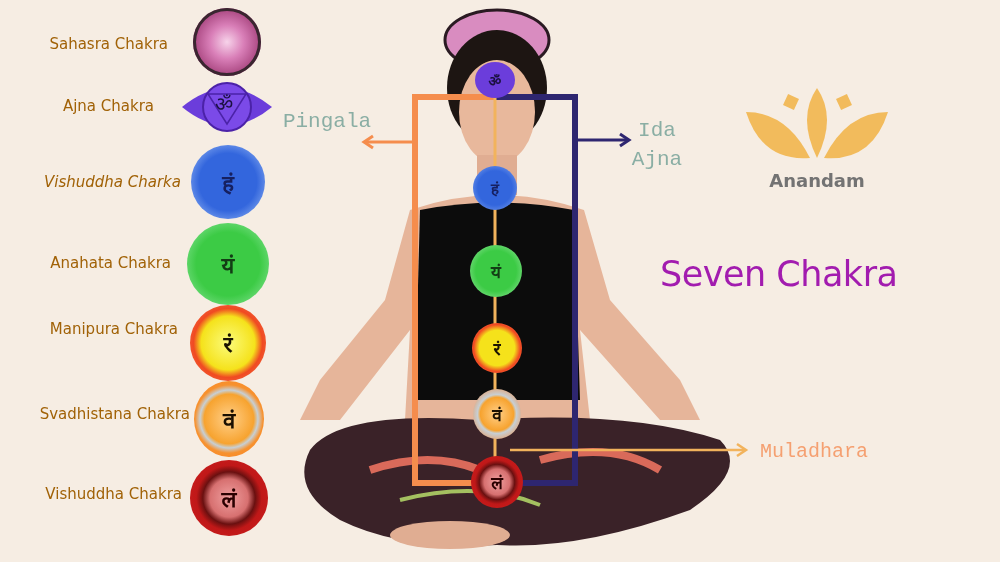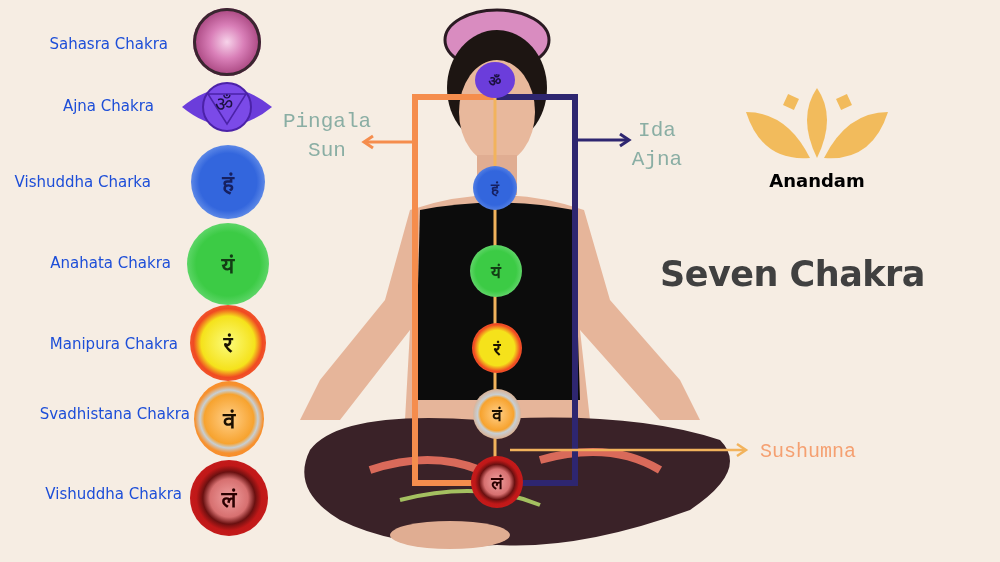--- a/index.html
+++ b/index.html
@@ -1,30 +1,30 @@
 <!DOCTYPE html>
 <html><head>
 <meta charset="utf-8">
 <style>
   html,body{margin:0;padding:0;}
   body{width:1000px;height:562px;overflow:hidden;background:#f6ede3;position:relative;font-family:"DejaVu Sans","Liberation Sans",sans-serif;}
   .abs{position:absolute;}
-  .label{position:absolute;color:#1d4ed8;font-size:15px;white-space:nowrap;text-align:right;}
+  .label{position:absolute;color:#a16207;font-size:15px;white-space:nowrap;text-align:right;}
   .chakra{position:absolute;border-radius:50%;display:flex;align-items:center;justify-content:center;font-size:22px;font-weight:bold;}
   .side-text{position:absolute;font-family:Liberation Mono, monospace;font-size:21px;color:#8aaea4;text-align:center;line-height:29px;}
 </style>
 </head>
 <body>
 
 <div>
   <div class="label" style="right:832px;top:35px;">Sahasra Chakra</div>
   <div class="label" style="right:846px;top:97px;">Ajna Chakra</div>
-  <div class="label" style="right:849px;top:173px;">Vishuddha Charka</div>
+  <div class="label" style="right:819px;top:173px;font-style:italic;">Vishuddha Charka</div>
   <div class="label" style="right:829px;top:254px;">Anahata Chakra</div>
-  <div class="label" style="right:822px;top:335px;">Manipura Chakra</div>
+  <div class="label" style="right:822px;top:320px;">Manipura Chakra</div>
   <div class="label" style="right:810px;top:405px;">Svadhistana Chakra</div>
   <div class="label" style="right:818px;top:485px;">Vishuddha Chakra</div>
 
   <div class="chakra" style="left:193px;top:8px;width:68px;height:68px;background:radial-gradient(circle,#f7d3ea 0%,#d97fb8 35%,#a8457f 70%,#3a1e2c 100%);box-shadow:0 0 0 3px #3a2630 inset;"></div>
 
   <div class="abs" style="left:180px;top:80px;width:94px;height:54px;">
     <svg width="94" height="54" viewBox="0 0 94 54">
       <path d="M2 27 Q47 -10 92 27 Q47 64 2 27Z" fill="#6b3ddb"></path>
       <circle cx="47" cy="27" r="24" fill="#7b4ae8" stroke="#4b22a8" stroke-width="2"></circle>
       <polygon points="28,14 66,14 47,44" fill="none" stroke="#4b22a8" stroke-width="1.5"></polygon>
@@ -106,33 +106,32 @@
     </div>
   <div class="chakra" style="left:473px;top:389px;width:48px;height:50px;background:radial-gradient(circle,#ffd08a 0%,#f7a32f 48%,#c7cfd4 56%,#fb7b1e 100%);color:#1a0f00;font-size:17px;">
       <span>वं</span>
     </div>
   <div class="chakra" style="left:471px;top:456px;width:52px;height:52px;background:radial-gradient(circle,#f0a0a0 0%,#d77070 35%,#6a1010 48%,#c01818 60%,#d02020 100%);color:#2a0000;font-size:17px;">
       <span>लं</span>
     </div>
 
   <div class="side-text" style="left:282px;top:107px;width:90px;">
     <div>Pingala</div>
-    <div>Sun</div>
   </div>
   <div class="side-text" style="left:622px;top:116px;width:70px;text-align:center;">
     <div>Ida</div>
     <div>Ajna</div>
   </div>
-  <div class="side-text" style="left:760px;top:437px;color:#f5a071;font-size:20px;">Sushumna</div>
+  <div class="side-text" style="left:760px;top:437px;color:#f5a071;font-size:20px;">Muladhara</div>
 </div>
 
 <div class="abs" style="left:742px;top:82px;width:150px;height:115px;">
   <svg width="150" height="90" viewBox="0 0 150 90">
     <path d="M75 6 Q95 35 75 76 Q55 35 75 6Z" fill="#f2bb5c"></path>
     <path d="M4 30 Q45 30 68 76 Q20 80 4 30Z" fill="#f2bb5c"></path>
     <path d="M146 30 Q105 30 82 76 Q130 80 146 30Z" fill="#f2bb5c"></path>
     <rect x="43" y="14" width="12" height="12" transform="rotate(25 49 20)" fill="#f2bb5c"></rect>
     <rect x="96" y="14" width="12" height="12" transform="rotate(-25 102 20)" fill="#f2bb5c"></rect>
   </svg>
-  <div style="position:absolute;left:0;top:88px;width:150px;text-align:center;font-family:'DejaVu Sans',sans-serif;font-weight:bold;font-size:18px;color:#000000;">Anandam</div>
+  <div style="position:absolute;left:0;top:88px;width:150px;text-align:center;font-family:'DejaVu Sans',sans-serif;font-weight:bold;font-size:18px;color:#737373;">Anandam</div>
 </div>
 
-<div class="abs" style="left:660px;top:254px;font-family:'DejaVu Sans',sans-serif;font-weight:bold;font-size:35px;color:#404040;letter-spacing:-0.5px;white-space:nowrap;">Seven Chakra</div>
+<div class="abs" style="left:660px;top:254px;font-family:'DejaVu Sans',sans-serif;font-weight:normal;font-size:35px;color:#a21caf;letter-spacing:-0.5px;white-space:nowrap;">Seven Chakra</div>
 
 </body></html>

